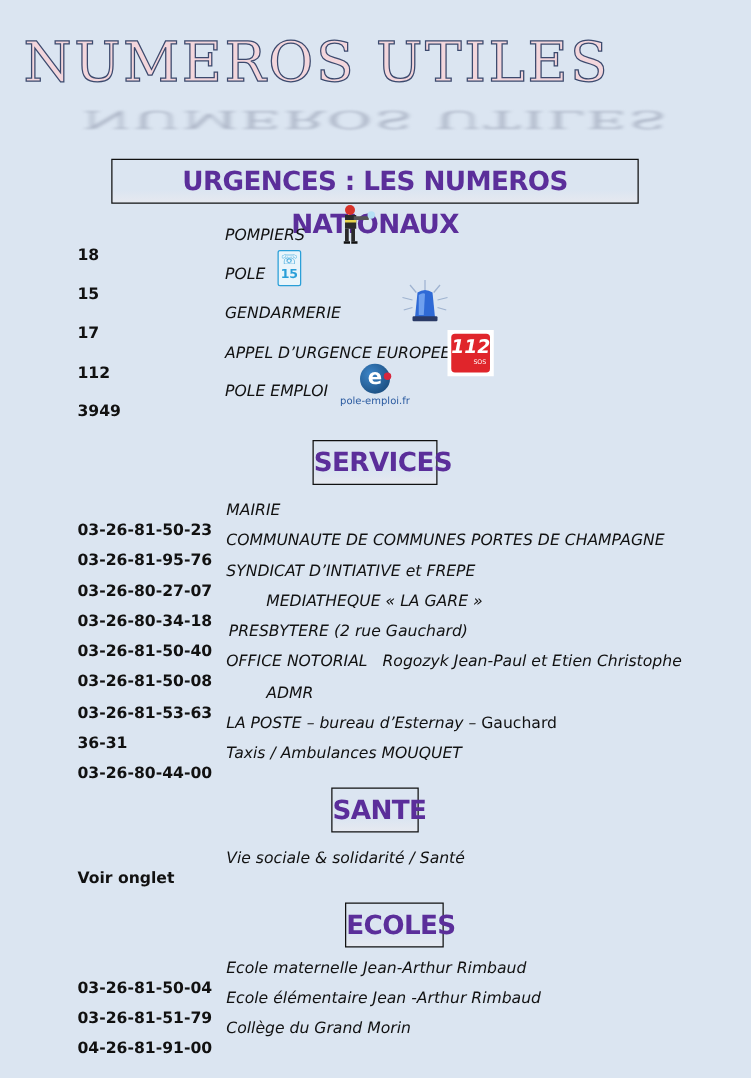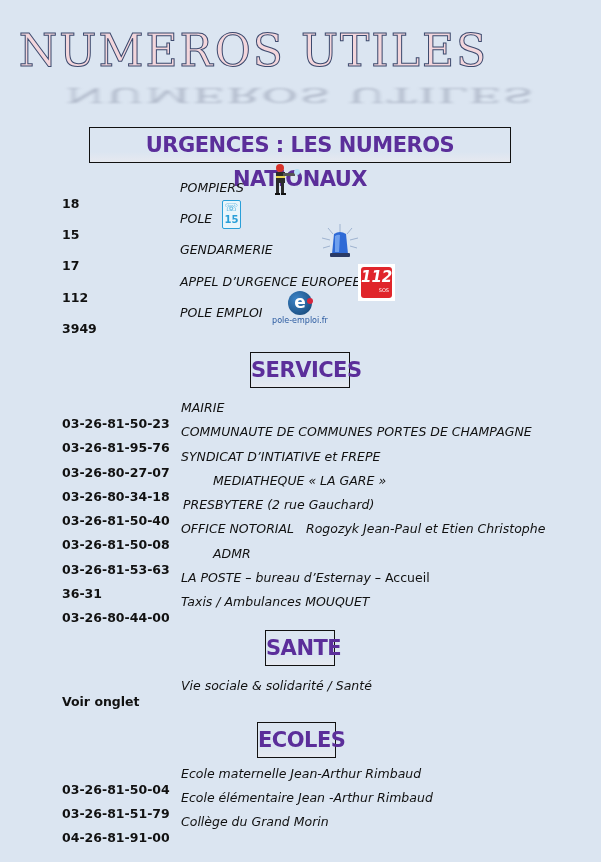--- a/index.html
+++ b/index.html
@@ -134,34 +134,34 @@
 <div class="row" style="top:520px;">
   <span class="num">03-26-81-50-08</span>
   <span class="label" style="left:119px; white-space:pre;">OFFICE NOTORIAL   Rogozyk Jean-Paul et Etien Christophe</span>
 </div>
 <div class="row" style="top:545px;">
   <span class="num">03-26-81-53-63</span>
   <span class="label" style="left:119px;margin-left:32px;">ADMR</span>
 </div>
 <div class="row" style="top:569px;">
   <span class="num">36-31</span>
-  <span class="label" style="left:119px; white-space:pre;"><span>LA POSTE – bureau d’Esternay – </span><span class="plain">Accueil</span></span>
+  <span class="label" style="left:119px; white-space:pre;"><span>LA POSTE – bureau d’Esternay – </span><span class="plain">Gauchard</span></span>
 </div>
 <div class="row" style="top:593px;">
   <span class="num">03-26-80-44-00</span>
   <span class="label" style="left:119px;">Taxis / Ambulances MOUQUET</span>
 </div>
 
 <div class="section-header" style="left:265px; top:630px; width:68px;">SANTE</div>
 <div class="row" style="top:677px;">
   <span class="num">Voir onglet</span>
   <span class="label" style="left:119px;">Vie sociale &amp; solidarité / Santé</span>
 </div>
 
-<div class="section-header" style="left:257px; top:722px; width:77px;">ECOLES</div>
+<div class="section-header" style="left:276px; top:722px; width:77px;">ECOLES</div>
 <div class="row" style="top:765px;">
   <span class="num">03-26-81-50-04</span>
   <span class="label" style="left:119px;">Ecole maternelle Jean-Arthur Rimbaud</span>
 </div>
 <div class="row" style="top:789px;">
   <span class="num">03-26-81-51-79</span>
   <span class="label" style="left:119px;">Ecole élémentaire Jean -Arthur Rimbaud</span>
 </div>
 <div class="row" style="top:813px;">
   <span class="num">04-26-81-91-00</span>

